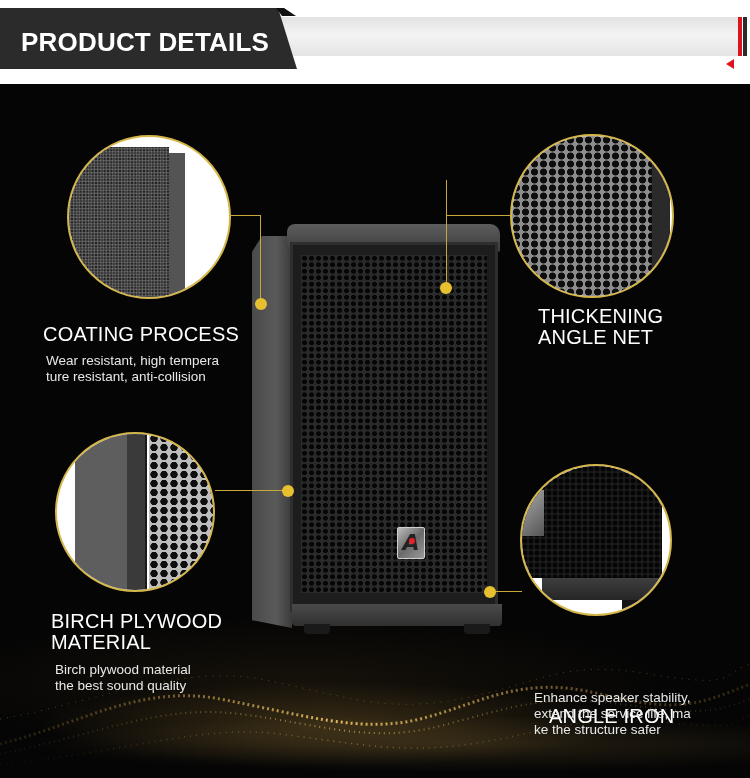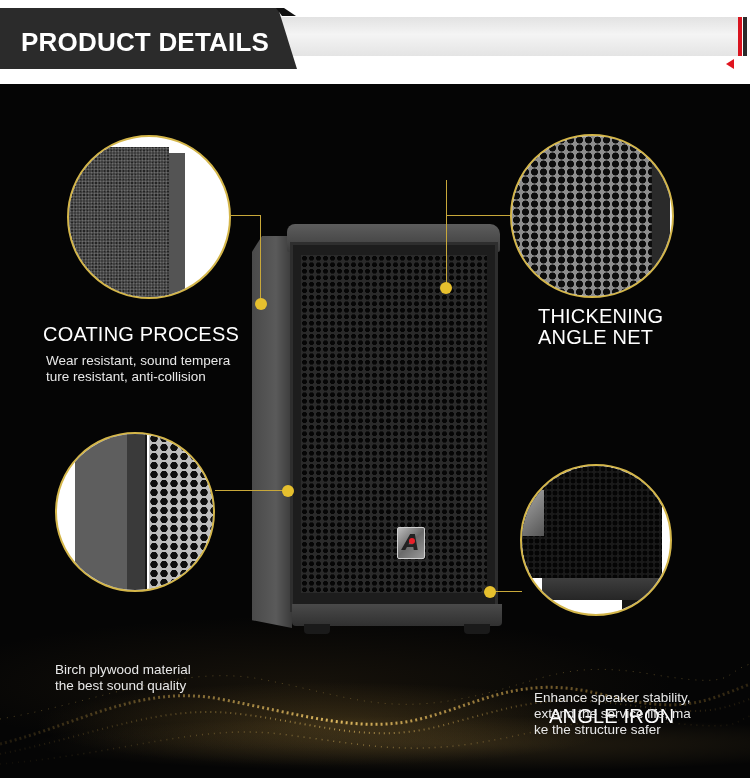--- a/index.html
+++ b/index.html
@@ -168,26 +168,28 @@
   <div class="line" style="left:446px; top:96px; width:1px; height:108px;"></div>
   <div class="dot" style="left:440px; top:198px;"></div>
 
   <div class="line" style="left:215px; top:406px; width:73px; height:1px;"></div>
   <div class="dot" style="left:282px; top:401px;"></div>
 
   <div class="line" style="left:490px; top:507px; width:32px; height:1px;"></div>
   <div class="dot" style="left:484px; top:502px;"></div>
 
   <div class="feat-title" style="left:43px; top:240px;text-align:right;">COATING PROCESS</div>
-  <div class="feat-desc" style="left:46px; top:269px;">Wear resistant, sound tempera
+  <div class="feat-desc" style="left:46px; top:269px;">Wear resistant, high tempera
 ture resistant, anti-collision</div>
 
   <div class="feat-title" style="left:538px; top:222px;">THICKENING
 ANGLE NET</div>
 
+  <div class="feat-title" style="left:51px; top:527px;">BIRCH PLYWOOD
+ MATERIAL</div>
   <div class="feat-desc" style="left:55px; top:578px;">Birch plywood material
 the best sound quality</div>
 
   <div class="feat-title" style="left:549px; top:584px;margin-top:38px;">ANGLE IRON</div>
   <div class="feat-desc" style="left:534px; top:606px;">Enhance speaker stability,
 extend the service life, ma
 ke the structure safer</div>
 </div>
 
 </body></html>

